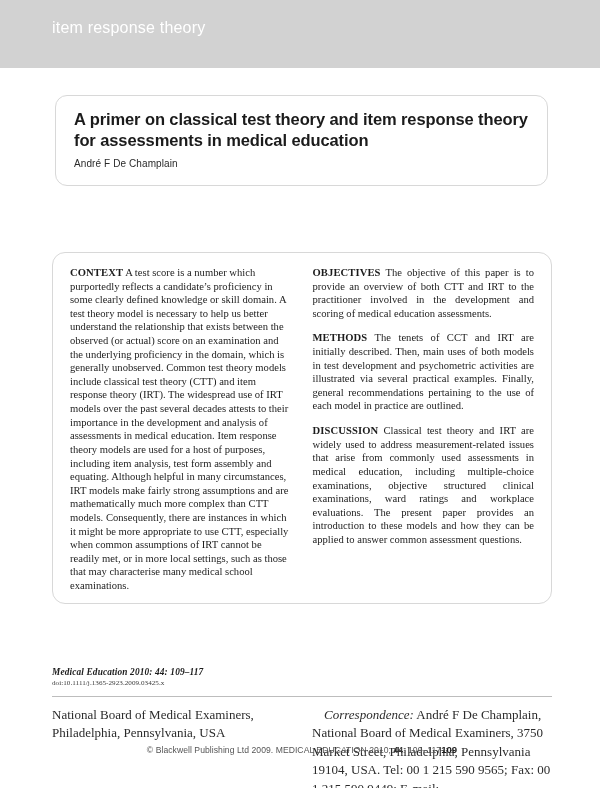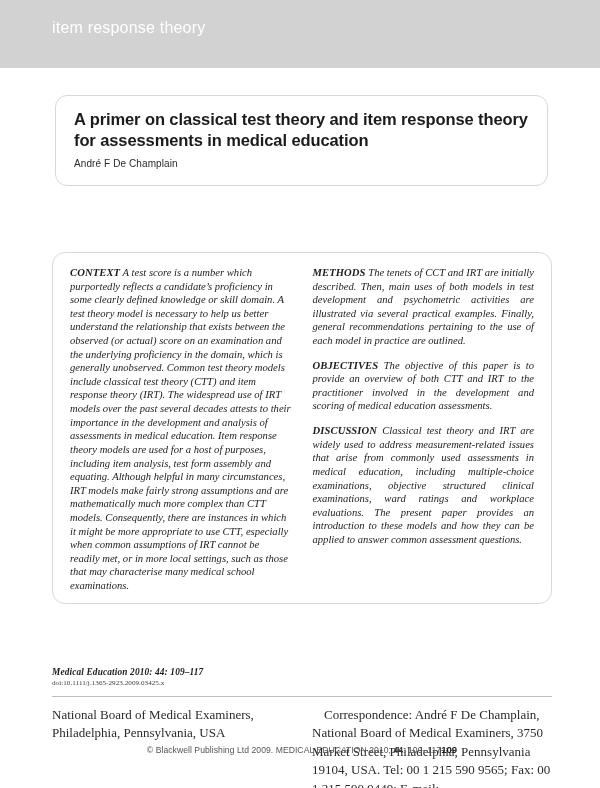--- a/index.html
+++ b/index.html
@@ -88,21 +88,20 @@
   .abs-col {
     width: 222px;
   }
   .abs-para {
     font-family: "Liberation Serif", "DejaVu Serif", serif;
     font-size: 10.6px;
     line-height: 1.285;
     color: #1c1c1c;
     margin: 0 0 11px 0;
     hyphens: none;
-    font-style: italic;
   }
   .abs-col.right .abs-para { text-align: justify; }
   .abs-label {
     font-weight: bold;
     letter-spacing: 0.1px;
   }
 
   
   .cite-block {
     position: absolute;
@@ -140,20 +139,21 @@
   }
   .foot-col { width: 239px; }
   .foot-text {
     font-family: "Liberation Serif", "DejaVu Serif", serif;
     font-size: 13px;
     line-height: 1.42;
     color: #2b2b2b;
     margin: 0;
   }
   .corr-label {
+    font-style: italic;
     padding-left: 12px;
   }
 
   
   .copy-bar {
     position: absolute;
     left: 52px;
     top: 744px;
     width: 500px;
     display: flex;
@@ -189,24 +189,24 @@
   <div class="abstract-cols">
 
     <div class="abs-col left">
       <p class="abs-para">
         <span class="abs-label">CONTEXT</span><span> A test score is a number which purportedly reflects a candidate’s proficiency in some clearly defined knowledge or skill domain. A test theory model is necessary to help us better understand the relationship that exists between the observed (or actual) score on an examination and the underlying proficiency in the domain, which is generally unobserved. Common test theory models include classical test theory (CTT) and item response theory (IRT). The widespread use of IRT models over the past several decades attests to their importance in the development and analysis of assessments in medical education. Item response theory models are used for a host of purposes, including item analysis, test form assembly and equating. Although helpful in many circumstances, IRT models make fairly strong assumptions and are mathematically much more complex than CTT models. Consequently, there are instances in which it might be more appropriate to use CTT, especially when common assumptions of IRT cannot be readily met, or in more local settings, such as those that may characterise many medical school examinations.</span>
       </p>
     </div>
 
     <div class="abs-col right">
       <p class="abs-para">
+        <span class="abs-label">OBJECTIVES</span><span> The objective of this paper is to provide an overview of both CTT and IRT to the practitioner involved in the development and scoring of medical education assessments.</span>
+      </p>
+      <p class="abs-para">
         <span class="abs-label">METHODS</span><span> The tenets of CCT and IRT are initially described. Then, main uses of both models in test development and psychometric activities are illustrated via several practical examples. Finally, general recommendations pertaining to the use of each model in practice are outlined.</span>
-      </p>
-      <p class="abs-para">
-        <span class="abs-label">OBJECTIVES</span><span> The objective of this paper is to provide an overview of both CTT and IRT to the practitioner involved in the development and scoring of medical education assessments.</span>
       </p>
       <p class="abs-para">
         <span class="abs-label">DISCUSSION</span><span> Classical test theory and IRT are widely used to address measurement-related issues that arise from commonly used assessments in medical education, including multiple-choice examinations, objective structured clinical examinations, ward ratings and workplace evaluations. The present paper provides an introduction to these models and how they can be applied to answer common assessment questions.</span>
       </p>
     </div>
 
   </div>
 </div>
 
 <div class="cite-block">

